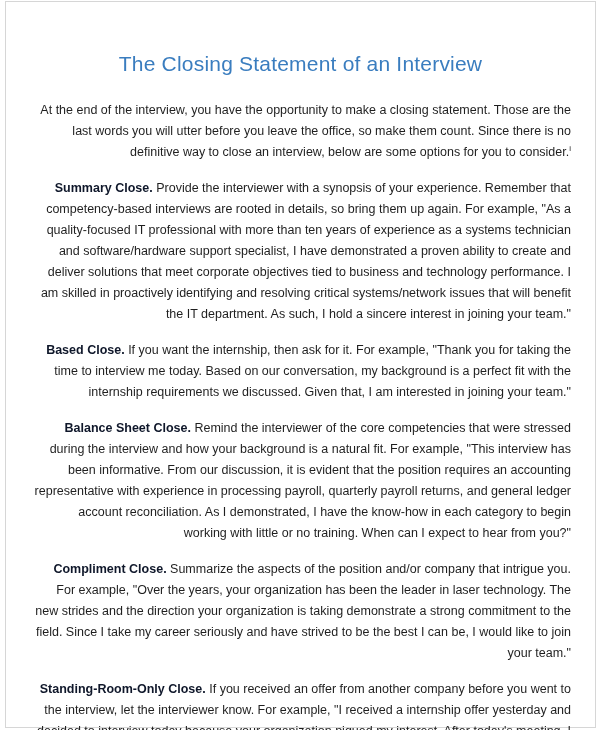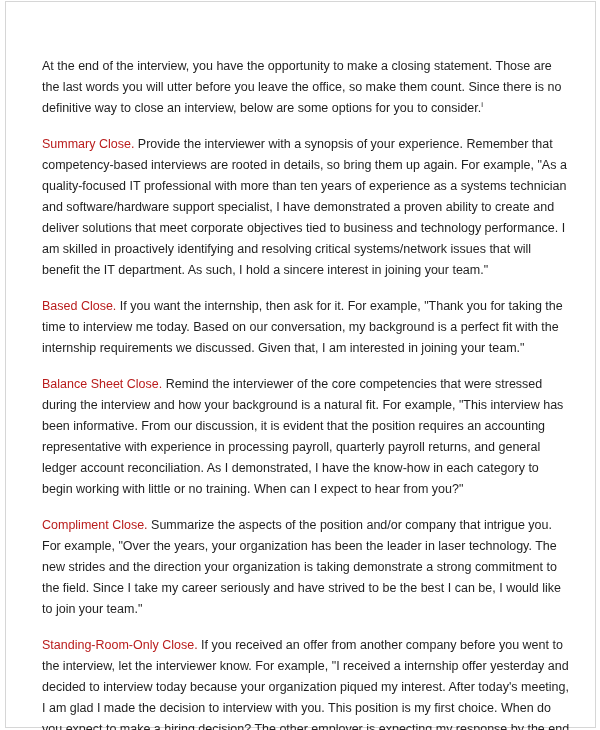--- a/index.html
+++ b/index.html
@@ -36,39 +36,41 @@
     color: #3a7dbf;
     letter-spacing: 0.2px;
   }
   .doc-body {
     margin-top: 24px;
     color: #1f1f1f;
     font-size: 12.5px;
     line-height: 21px;
   }
   .doc-body p {
-    margin: 0 0 15px 12px;
+    margin: 0 0 15px 4px;
+    text-align: right;
   }
   .doc-body strong {
-    font-weight: 400;
-    color: #b91c1c;
+    font-weight: 700;
+    color: #0f172a;
   }
   sup.footnote {
     font-size: 8px;
     line-height: 0;
     vertical-align: super;
   }
 </style>
 </head>
 <body>
 
 <div class="viewport">
   <div class="page">
     <div class="page-inner">
 
+      <h1 class="doc-title">The Closing Statement of an Interview</h1>
 
       <div class="doc-body">
 
         <p><span>At the end of the interview, you have the opportunity to make a closing statement. Those are the last words you will utter before you leave the office, so make them count. Since there is no definitive way to close an interview, below are some options for you to consider.</span><sup class="footnote">i</sup></p>
 
         <p><strong>Summary Close.</strong><span> Provide the interviewer with a synopsis of your experience. Remember that competency-based interviews are rooted in details, so bring them up again. For example, "As a quality-focused IT professional with more than ten years of experience as a systems technician and software/hardware support specialist, I have demonstrated a proven ability to create and deliver solutions that meet corporate objectives tied to business and technology performance. I am skilled in proactively identifying and resolving critical systems/network issues that will benefit the IT department. As such, I hold a sincere interest in joining your team."</span></p>
 
         <p><strong>Based Close.</strong><span> If you want the internship, then ask for it. For example, "Thank you for taking the time to interview me today. Based on our conversation, my background is a perfect fit with the internship requirements we discussed. Given that, I am interested in joining your team."</span></p>
 
         <p><strong>Balance Sheet Close.</strong><span> Remind the interviewer of the core competencies that were stressed during the interview and how your background is a natural fit. For example, "This interview has been informative. From our discussion, it is evident that the position requires an accounting representative with experience in processing payroll, quarterly payroll returns, and general ledger account reconciliation. As I demonstrated, I have the know-how in each category to begin working with little or no training. When can I expect to hear from you?"</span></p>

